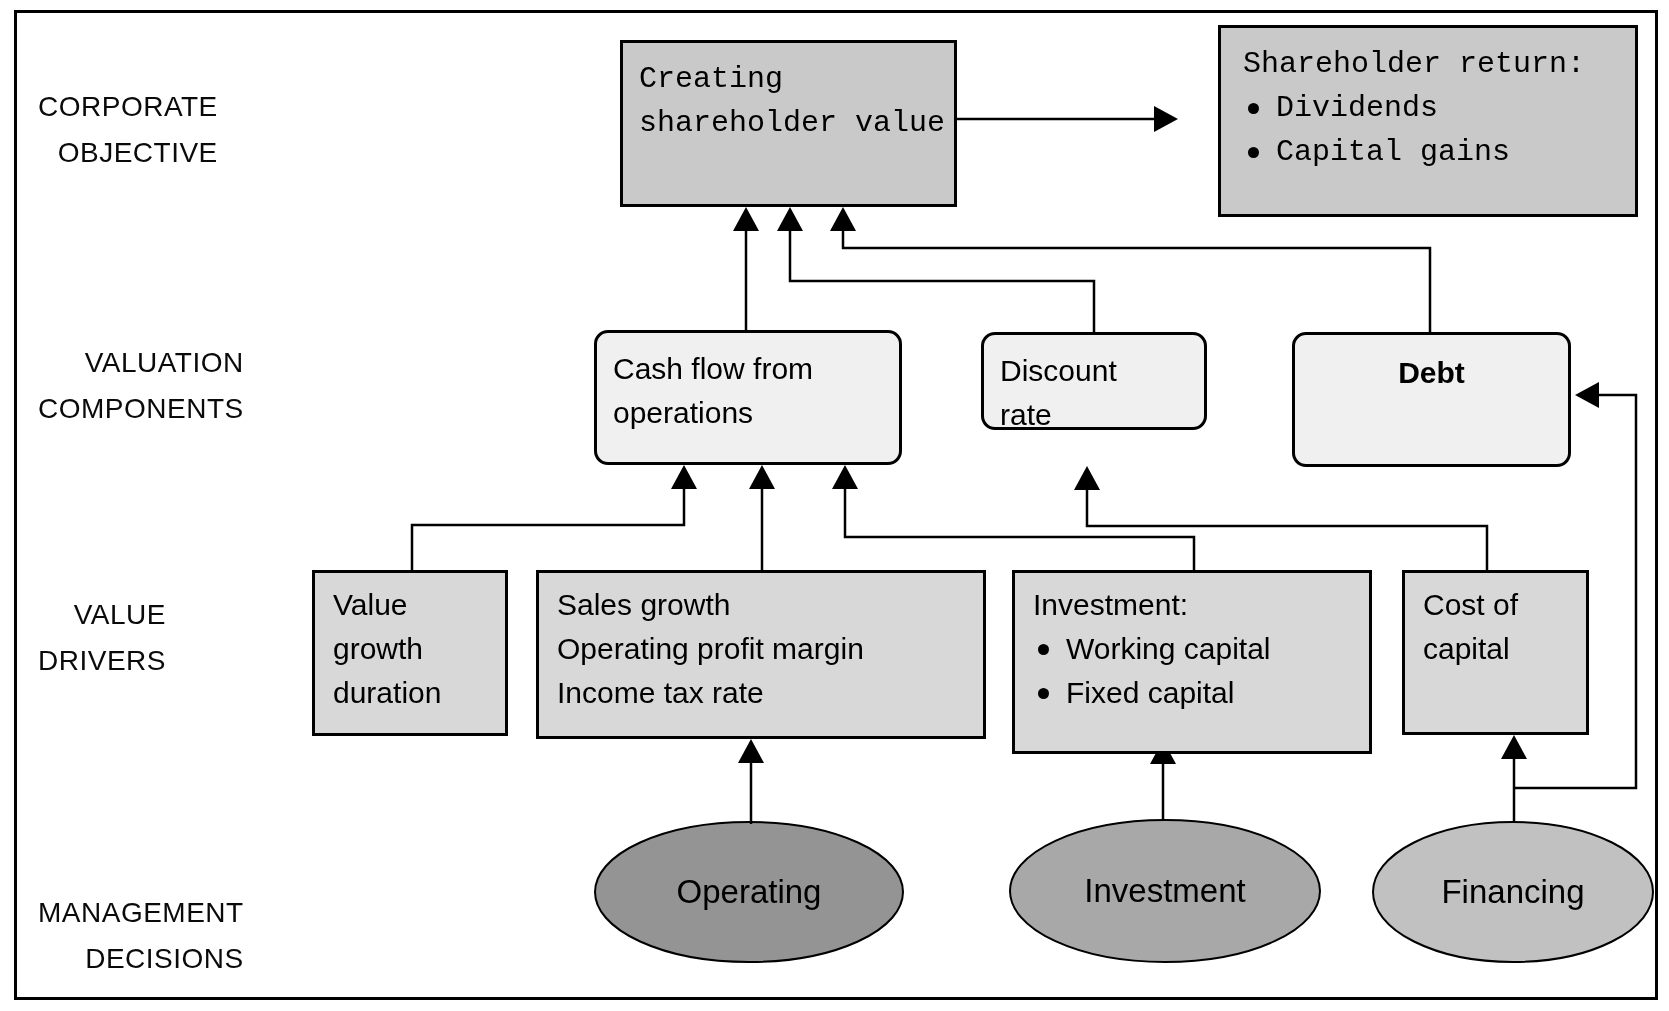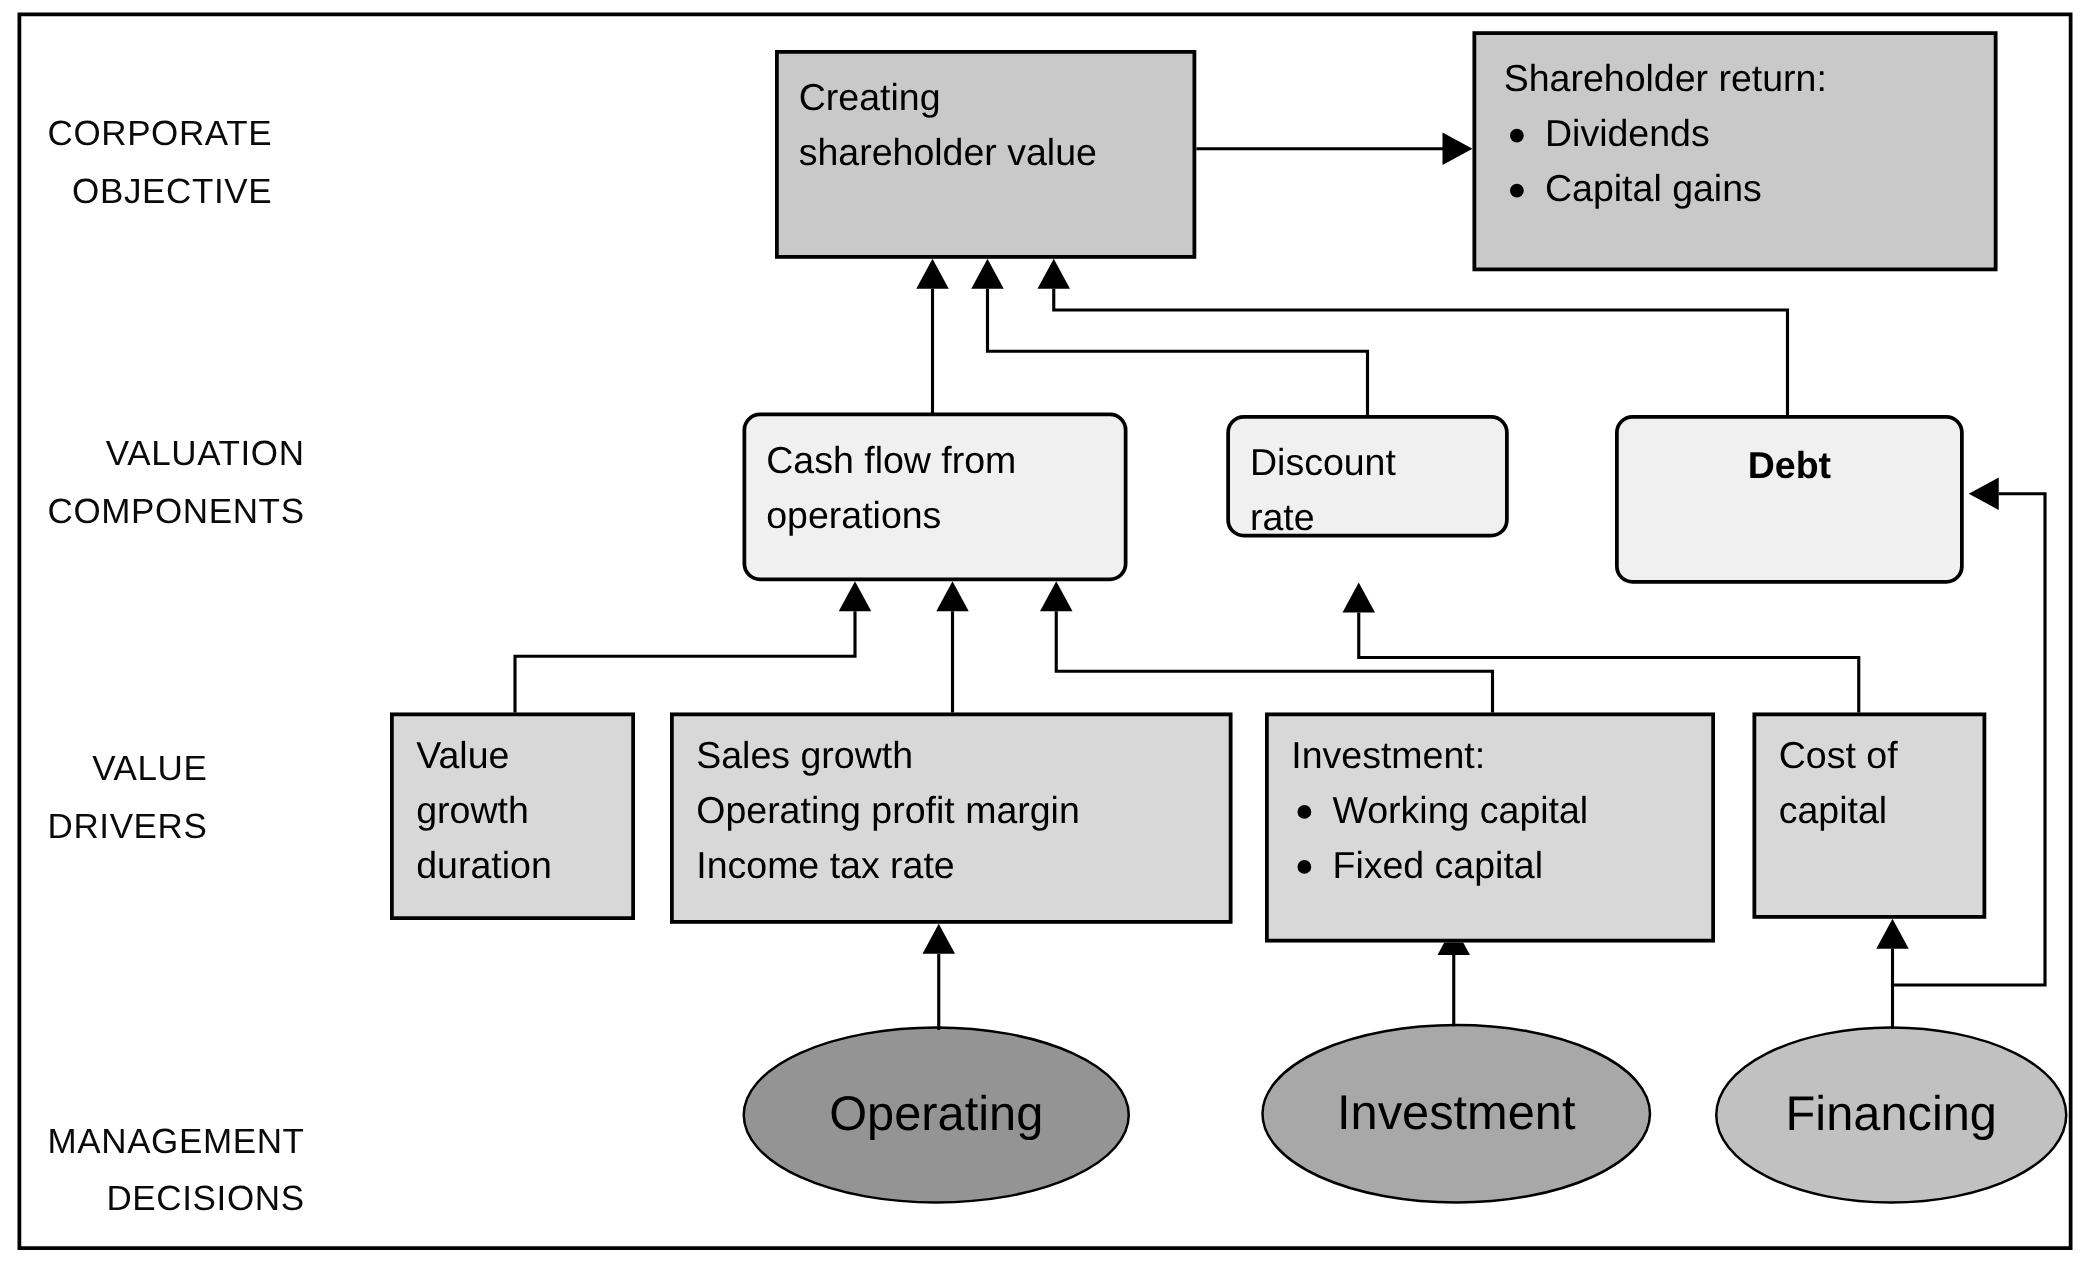--- a/index.html
+++ b/index.html
@@ -13,35 +13,35 @@
   }
   svg.layer{position:absolute;left:0;top:0;width:1669px;height:1011px;}
   .row-label{
     position:absolute;left:38px;font-size:28px;line-height:46px;
     letter-spacing:0.5px;color:#0a0a0a;white-space:nowrap;text-align:right;
   }
   .box{
     position:absolute;border:3px solid #000;box-sizing:border-box;
     font-size:30px;line-height:44px;color:#000;
   }
-  .box.dark{background:#c9c9c9;}
+  .box.dark{background:#c9c9c9;font-family:Liberation Mono, monospace;}
   .box.light{background:#f0f0f0;border-radius:14px;}
   .box.mid{background:#d8d8d8;}
   .pad-a{padding:14px 8px 0 16px;}
-  .pad-b{padding:14px 8px 0 22px;}
+  .pad-b{padding:14px 8px 0 22px;margin-left:40px;}
   .pad-c{padding:10px 8px 0 18px;}
   .bullet-row{display:flex;align-items:center;}
   .dot{
     width:11px;height:11px;border-radius:50%;background:#000;
     margin:0 17px 0 5px;flex:0 0 auto;
   }
   .center-text{text-align:center;padding-top:16px;font-weight:bold;}
   .ellipse-label{
     position:absolute;transform:translate(-50%,-50%);
-    font-size:39px;white-space:nowrap;
+    font-size:33px;white-space:nowrap;
   }
 </style>
 </head>
 <body>
 
 <div class="stage">
 
   <div class="frame"></div>
 
   <svg class="layer" viewBox="0 0 1669 1011">

